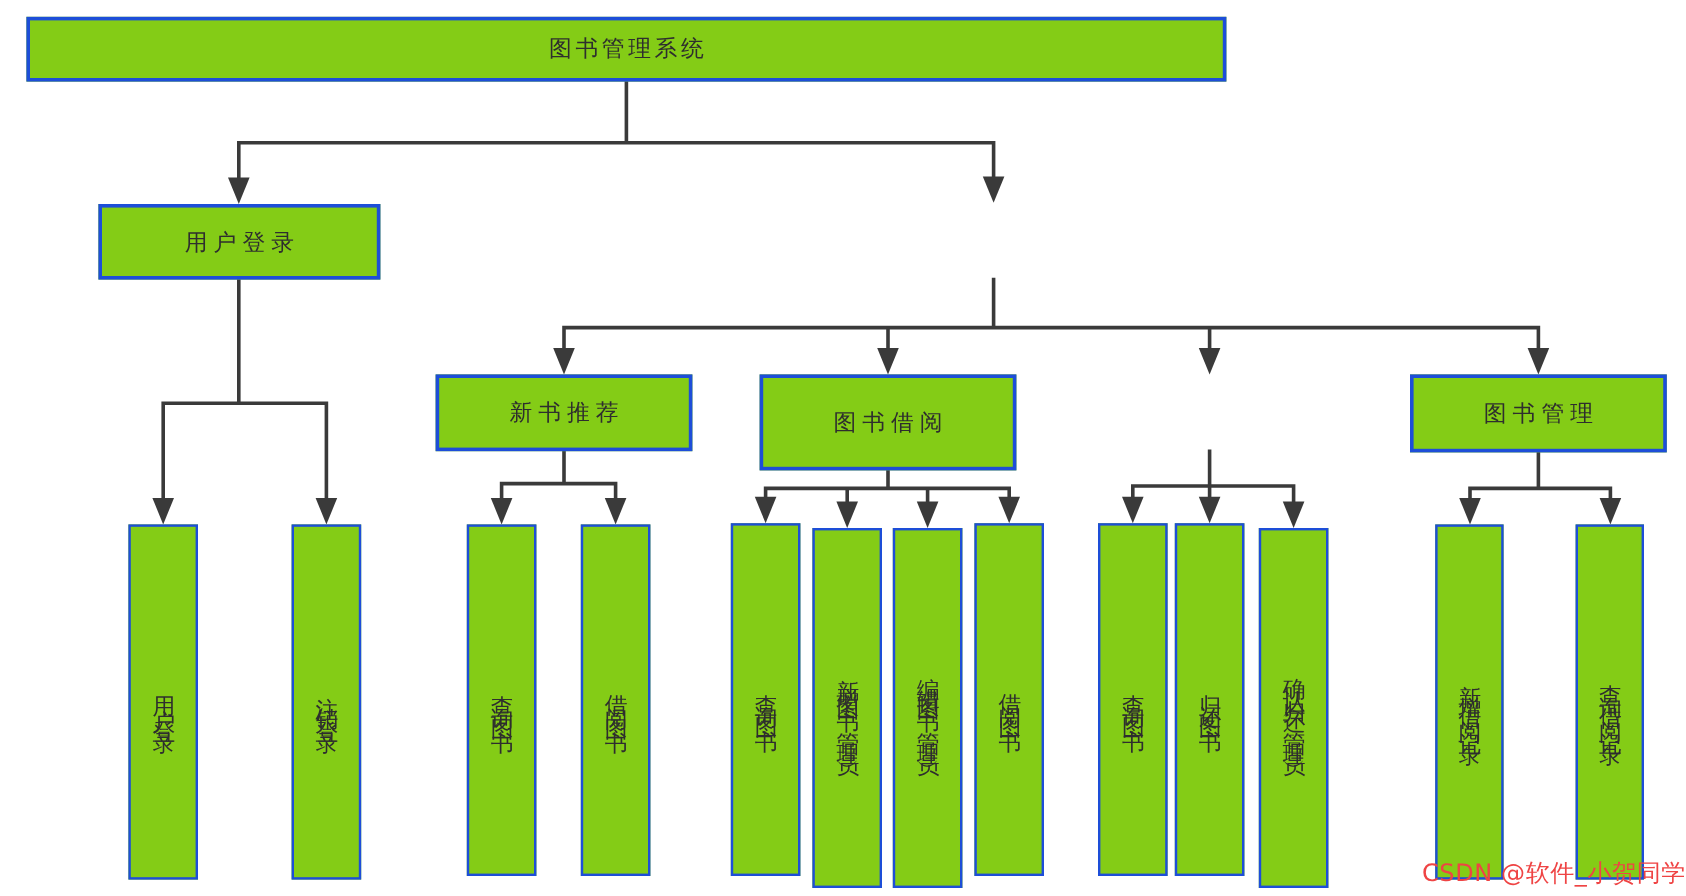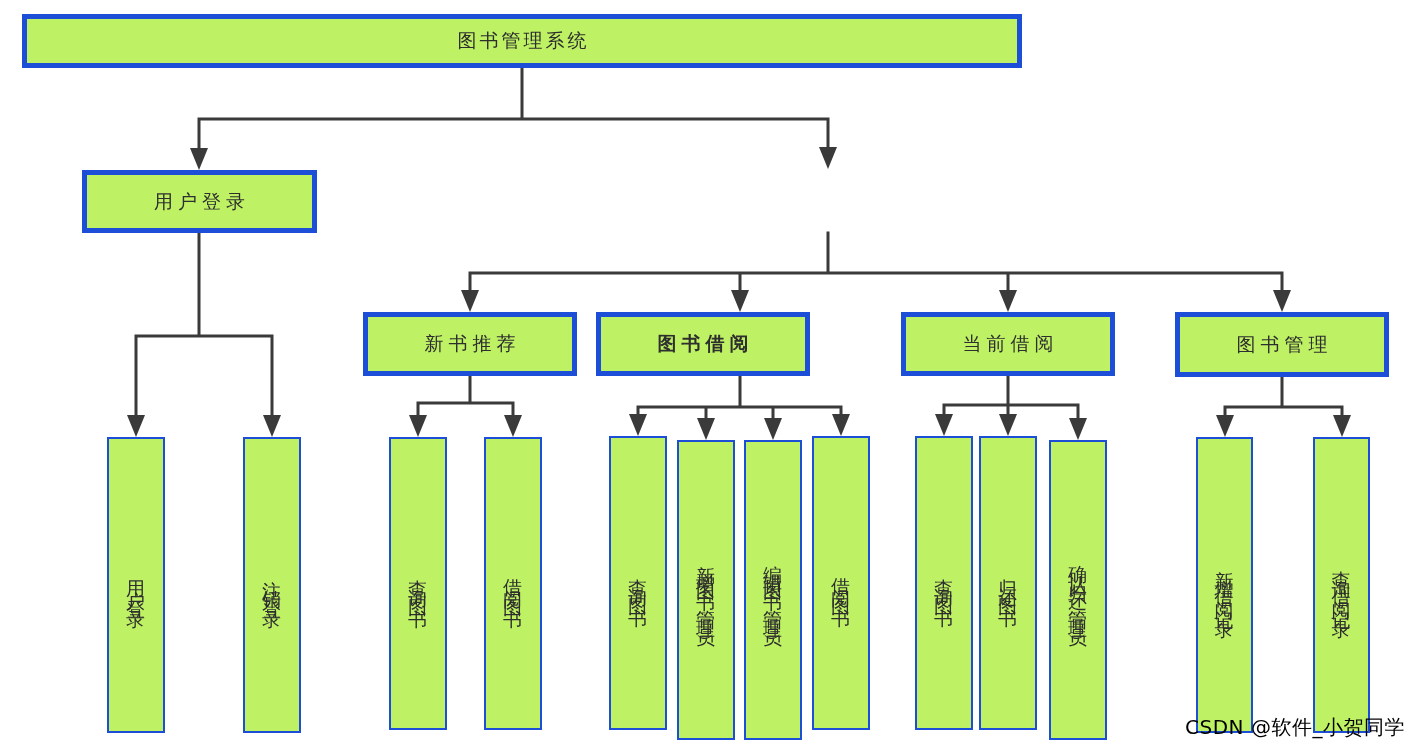--- a/index.html
+++ b/index.html
@@ -17,22 +17,22 @@
   }
   #connectors {
     position: absolute;
     left: 0;
     top: 0;
     z-index: 1;
   }
   .node {
     position: absolute;
     box-sizing: border-box;
-    background: #bef264;
-    border: 5px solid #1d4ed8;
+    background: #84cc16;
+    border: 3px solid #1d4ed8;
     display: flex;
     align-items: center;
     justify-content: center;
     color: #2e2e2e;
     z-index: 2;
   }
   .h-node .label {
     font-size: 19px;
     letter-spacing: 5px;
     text-indent: 5px;
@@ -56,21 +56,21 @@
   }
   .v-node.tight .label {
     letter-spacing: 9px;
   }
   #watermark {
     position: absolute;
     left: 1185px;
     top: 714px;
     width: 215px;
     font-size: 20px;
-    color: #000000;
+    color: #ef4444;
     letter-spacing: 0.5px;
     white-space: nowrap;
     z-index: 5;
   }
 </style>
 </head>
 <body>
 
 <div id="stage">
 
@@ -118,25 +118,22 @@
     <span class="label">图书管理系统</span>
   </div>
 
   <div class="node h-node" style="left:82px; top:170px; width:235px; height:63px;">
     <span class="label">用户登录</span>
   </div>
 
   <div class="node h-node" style="left:363px; top:312px; width:214px; height:64px;">
     <span class="label">新书推荐</span>
   </div>
-  <div class="node h-node" style="left:596px; top:312px; width:214px; height:64px;font-weight:bold;">
+  <div class="node h-node" style="left:633px; top:312px; width:214px; height:80px;">
     <span class="label">图书借阅</span>
-  </div>
-  <div class="node h-node" style="left:901px; top:312px; width:214px; height:64px;">
-    <span class="label">当前借阅</span>
   </div>
   <div class="node h-node" style="left:1175px; top:312px; width:214px; height:65px;">
     <span class="label">图书管理</span>
   </div>
 
   <div class="node v-node" style="left:107px; top:437px; width:58px; height:296px;">
     <span class="label">用户登录</span>
   </div>
   <div class="node v-node" style="left:243px; top:437px; width:58px; height:296px;">
     <span class="label">注销登录</span>

